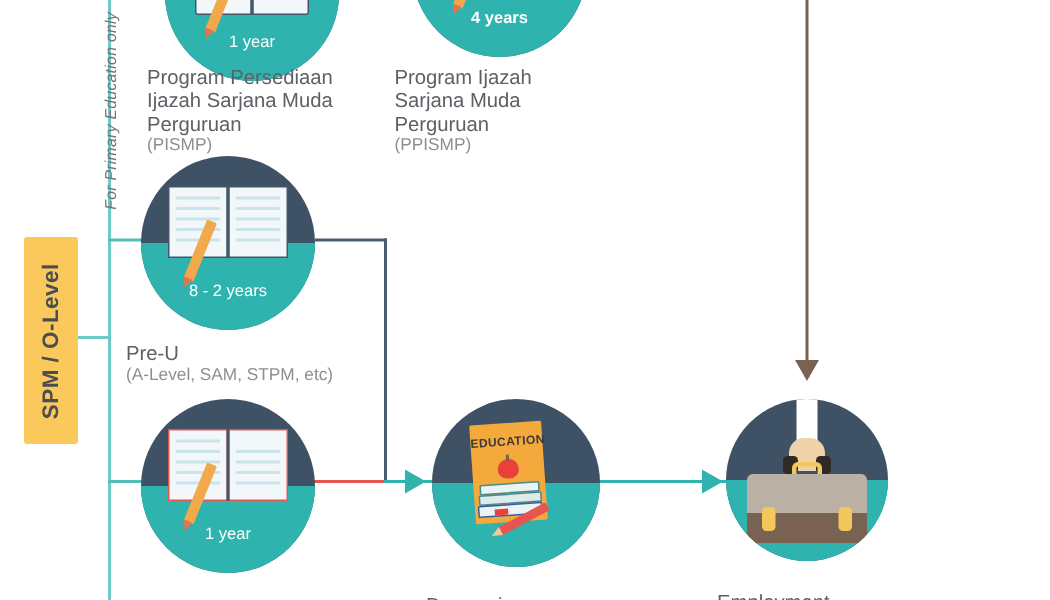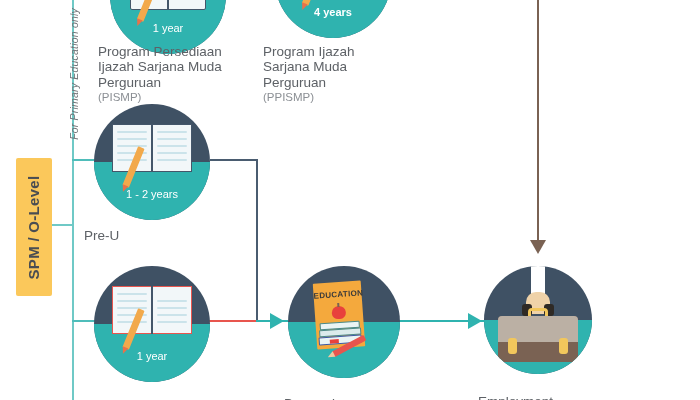--- a/index.html
+++ b/index.html
@@ -179,25 +179,26 @@
         <div class="bk-line" style="left:45px;top:9px;width:30px;"></div>
         <div class="bk-line" style="left:45px;top:16px;width:30px;"></div>
         <div class="bk-line" style="left:45px;top:23px;width:30px;"></div>
         <div class="bk-line" style="left:45px;top:30px;width:30px;"></div>
         <div class="bk-line" style="left:45px;top:37px;width:30px;"></div>
         <div class="bk-spine" style="left:39px;top:2px;width:2px;height:48px;"></div>
       </div>
       <div class="pencil" style="left:36px;top:42px;width:7px;height:42px;background:#F2A94B;transform:rotate(22deg);border-radius:1px;">
         <div style="position:absolute;left:0;bottom:-6px;width:0;height:0;border-left:3.5px solid transparent;border-right:3.5px solid transparent;border-top:7px solid #E8724A;"></div>
       </div>
-      <div class="dur" style="top:84px;">1 - 2 years</div>
+      <div class="dur" style="top:84px;">8 - 2 years</div>
     </div>
   </div>
   <div class="caption" style="left:84px;top:212px;width:160px;">
     <span>Pre-U</span>
+    <span class="sub">(A-Level, SAM, STPM, etc)</span>
   </div>
 
   <div class="node" style="left:94px;top:266px;width:116px;height:116px;">
     <div class="circle" style="width:116px;height:116px;">
       <div class="half"></div>
       <div class="book" style="left:18px;top:18px;width:80px;height:52px;">
         <div class="bk-page" style="left:0;top:2px;width:40px;height:48px;border-color:#E8554E;"></div>
         <div class="bk-page" style="left:40px;top:2px;width:40px;height:48px;border-color:#E8554E;"></div>
         <div class="bk-line" style="left:5px;top:9px;width:30px;"></div>
         <div class="bk-line" style="left:5px;top:16px;width:30px;"></div>

